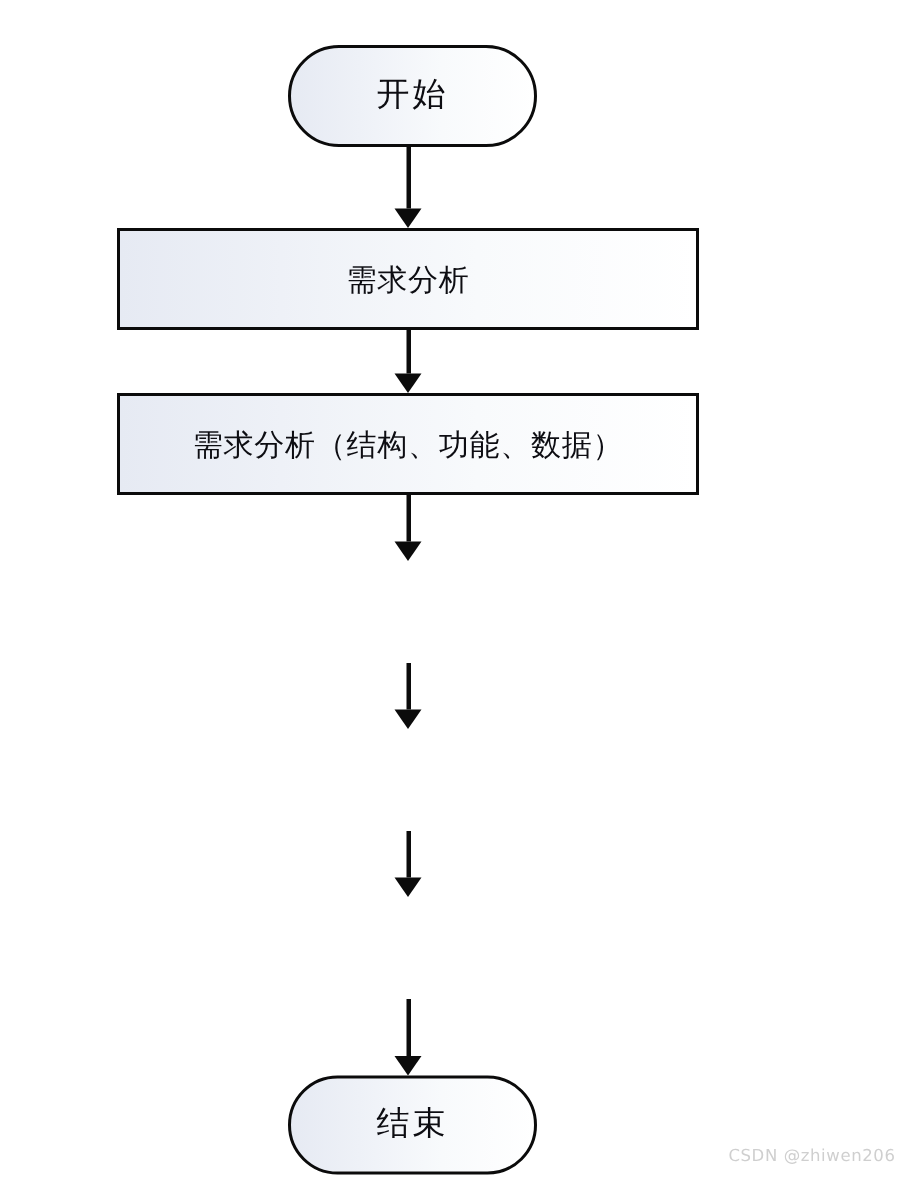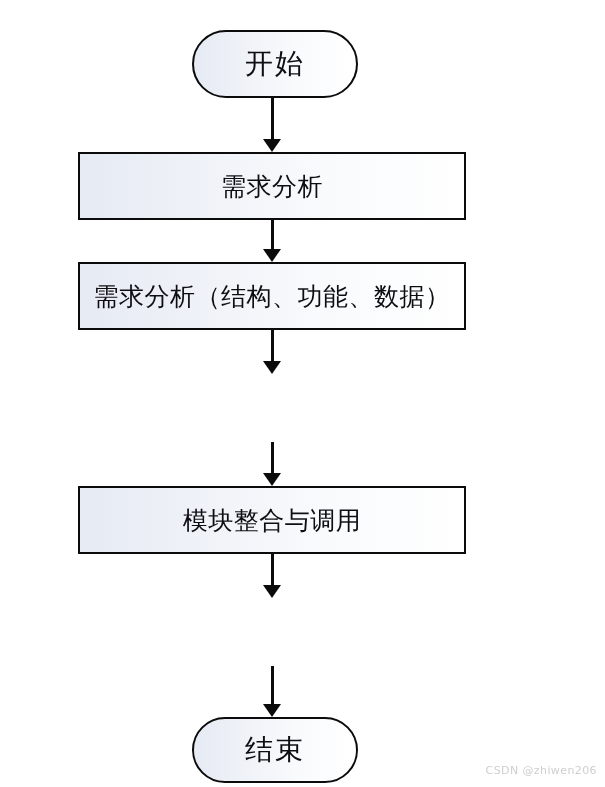--- a/index.html
+++ b/index.html
@@ -31,27 +31,27 @@
     justify-content: center;
     border: 2px solid #0b0b0b;
     background: linear-gradient(to right, #e6eaf3 0%, #eef1f7 28%, #f8fafc 62%, #ffffff 100%);
     color: #0d0d12;
     letter-spacing: 0.5px;
     white-space: nowrap;
   }
 
   .node-terminal {
     border-radius: 34px;
-    font-size: 28px;
+    font-size: 22px;
     letter-spacing: 2px;
   }
 
   .node-process {
     border-radius: 0;
-    font-size: 25px;
+    font-size: 20px;
   }
 
   .node-label {
     line-height: 1;
     display: block;
   }
 
   
   #node-start   { left: 192px; top: 30px;  width: 166px; height: 68px; }
   #node-step-1  { left: 78px;  top: 152px; width: 388px; height: 68px; }
@@ -124,23 +124,20 @@
     <span class="node-label">需求分析（结构、功能、数据）</span>
   </div>
 
   <div class="connector" id="conn-3"></div>
   <div class="arrowhead" id="head-3"></div>
 
 
   <div class="connector" id="conn-4"></div>
   <div class="arrowhead" id="head-4"></div>
 
-  <div class="node node-process" id="node-step-4">
-    <span class="node-label">模块整合与调用</span>
-  </div>
 
   <div class="connector" id="conn-5"></div>
   <div class="arrowhead" id="head-5"></div>
 
 
   <div class="connector" id="conn-6"></div>
   <div class="arrowhead" id="head-6"></div>
 
   <div class="node node-terminal" id="node-end">
     <span class="node-label">结束</span>

